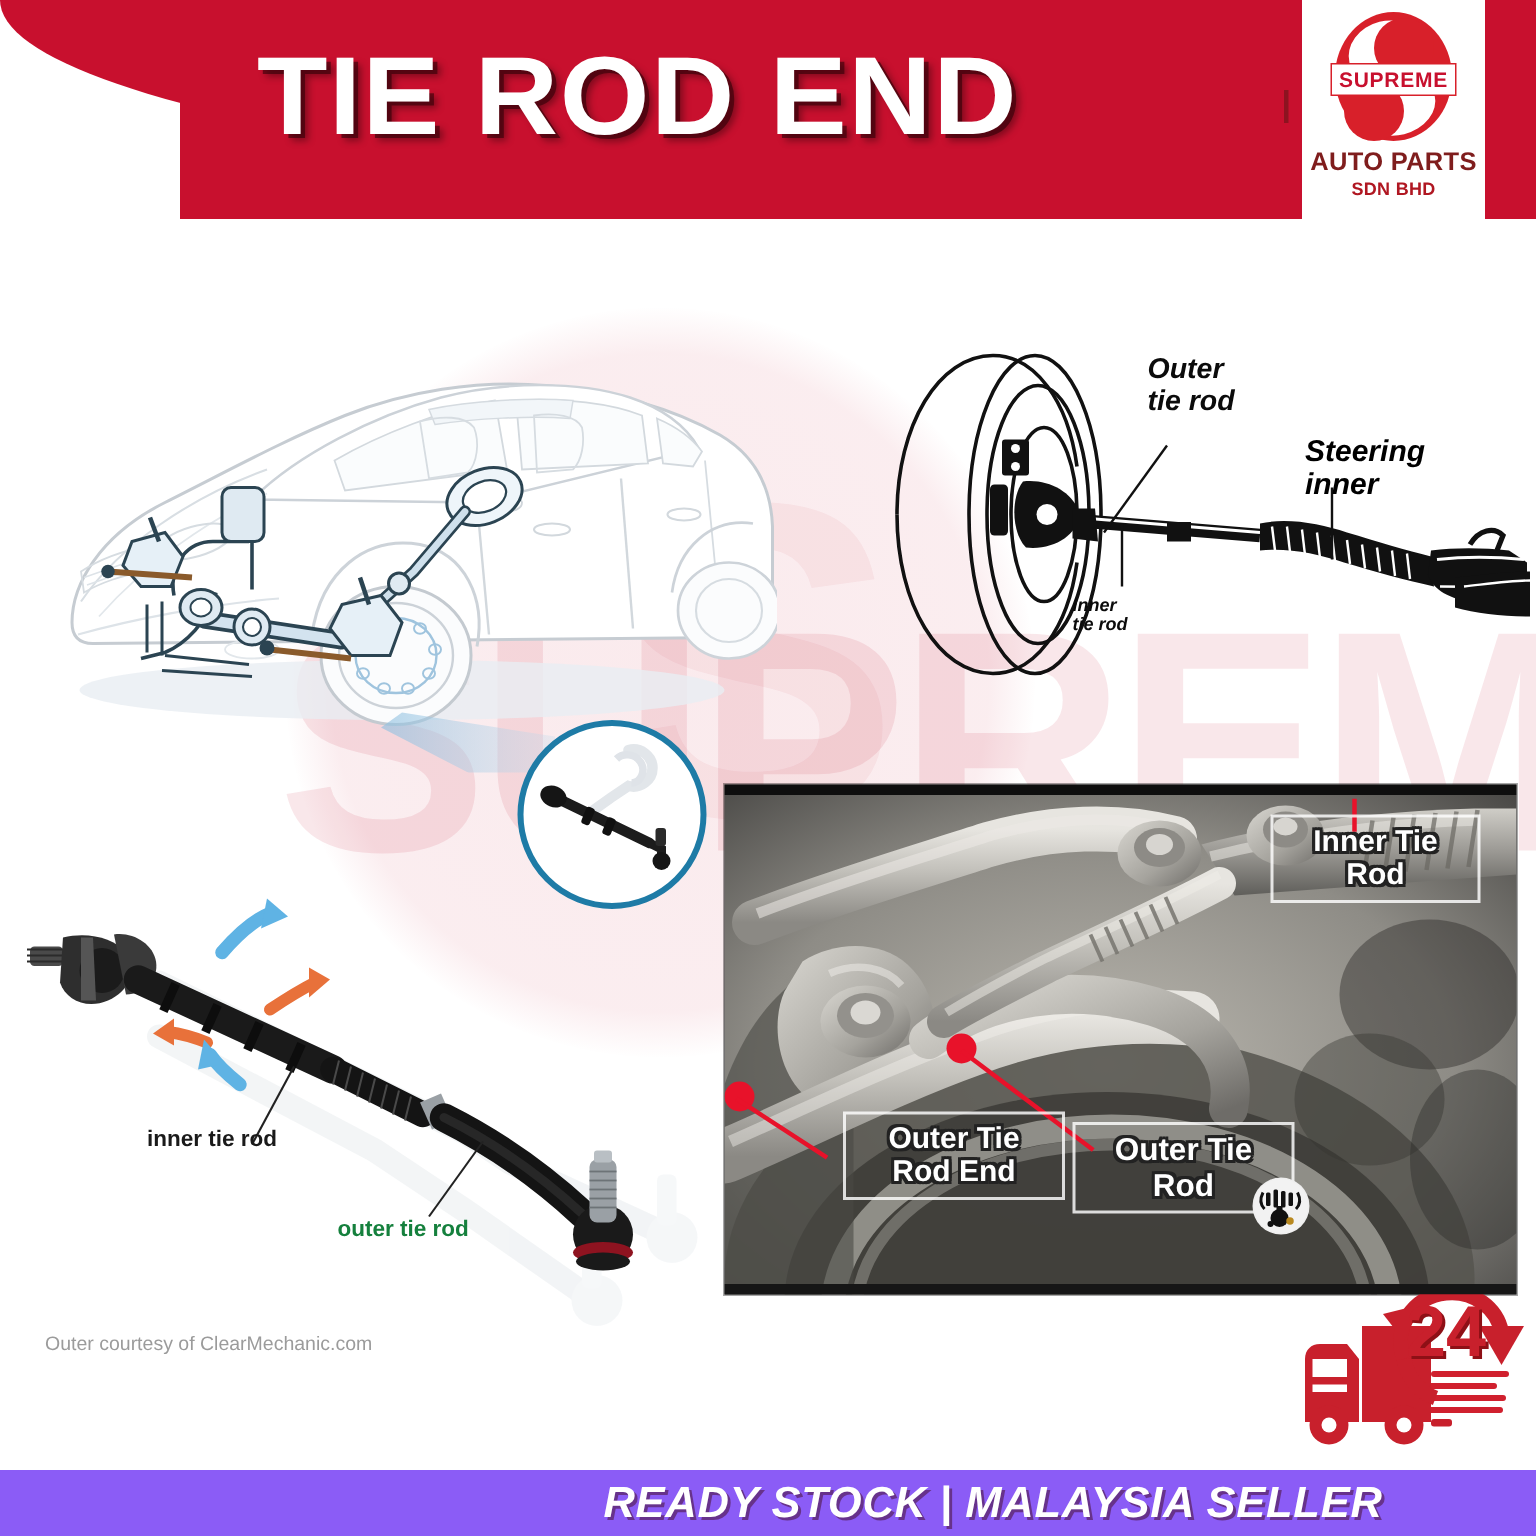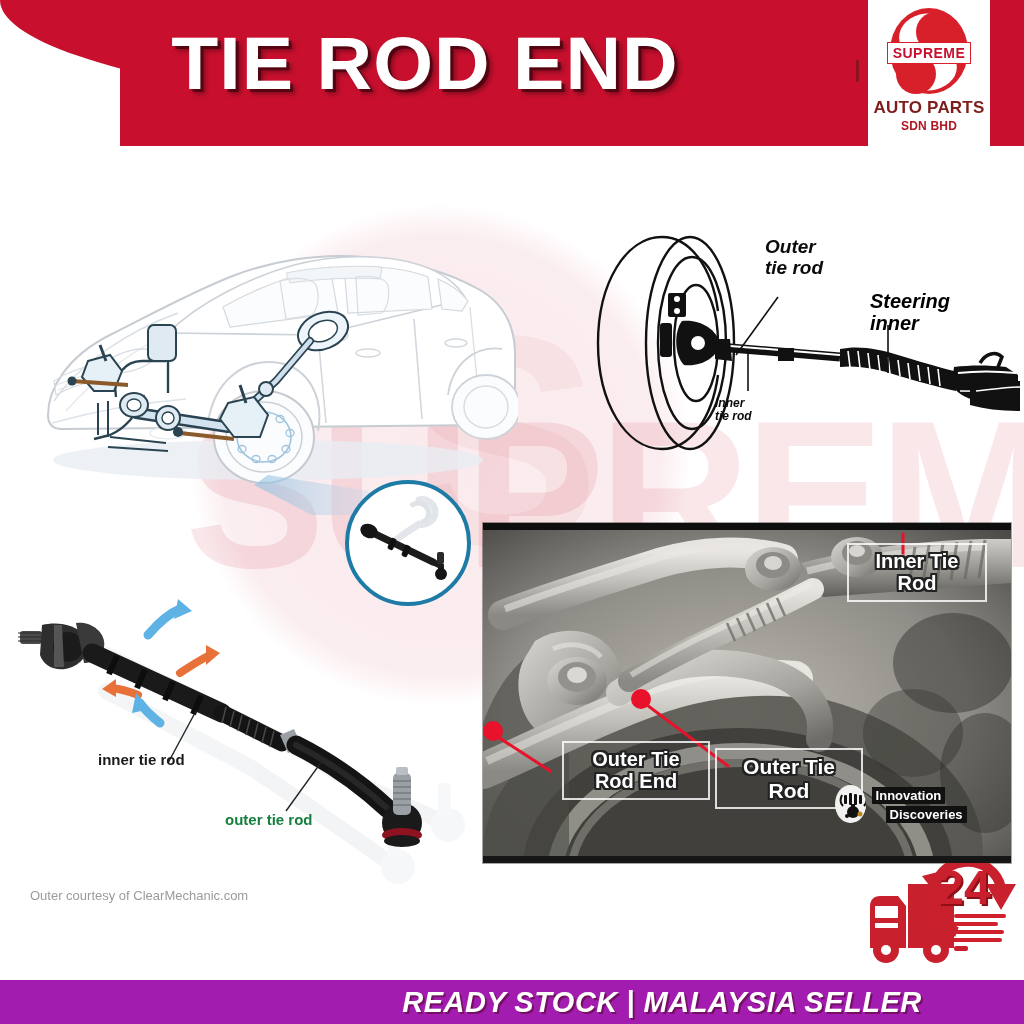--- a/index.html
+++ b/index.html
@@ -150,21 +150,21 @@
   .idwm-logo{width:38px;height:38px;border-radius:50%;background:#efefef;position:relative;overflow:hidden;}
   .idwm-txt{margin-left:6px;}
   .idwm-txt div{background:#111;color:#fff;font-weight:bold;font-size:13px;padding:1px 4px;display:inline-block;}
   .idwm-txt div+div{margin-top:2px;margin-left:14px;}
 
   
   .truck{position:absolute;left:858px;top:848px;width:166px;height:122px;}
 
   
   .footer{
-    position:absolute;left:0;top:980px;width:1024px;height:44px;background:#a21caf;
+    position:absolute;left:0;top:980px;width:1024px;height:44px;background:#8b5cf6;
   }
   .footer-txt{
     position:absolute;left:0;top:0;width:1024px;height:44px;
     display:flex;align-items:center;justify-content:center;
     color:#ffffff;font-weight:bold;font-style:italic;font-size:29px;letter-spacing:0.5px;
     text-shadow:2px 2px 0 rgba(60,0,8,0.45);
     padding-left:300px;box-sizing:border-box;
   }
 </style>
 </head>
@@ -599,24 +599,20 @@
             <rect x="24" y="10" width="3" height="9" rx="1"></rect>
             <path d="M7 10 C5 14 5 18 8 21" fill="none" stroke="#111" stroke-width="2"></path>
             <path d="M30 10 C32 14 32 18 29 21" fill="none" stroke="#111" stroke-width="2"></path>
             <circle cx="18" cy="27" r="6"></circle>
             <rect x="16" y="19" width="4" height="7"></rect>
             <circle cx="12" cy="31" r="2"></circle>
             <circle cx="25" cy="29" r="2.5" fill="#b9891f"></circle>
           </g>
         </svg>
       </div>
-      <div class="idwm-txt">
-        <div>Innovation</div>
-        <div>Discoveries</div>
-      </div>
     </div>
   </div>
 
   <div class="truck">
     <svg width="166" height="122" viewBox="0 0 166 122">
 
       <g fill="#D0202E">
         <rect x="62" y="74" width="78" height="4" rx="2"></rect>
         <rect x="72" y="82" width="74" height="4" rx="2"></rect>
         <rect x="82" y="90" width="62" height="4" rx="2"></rect>

